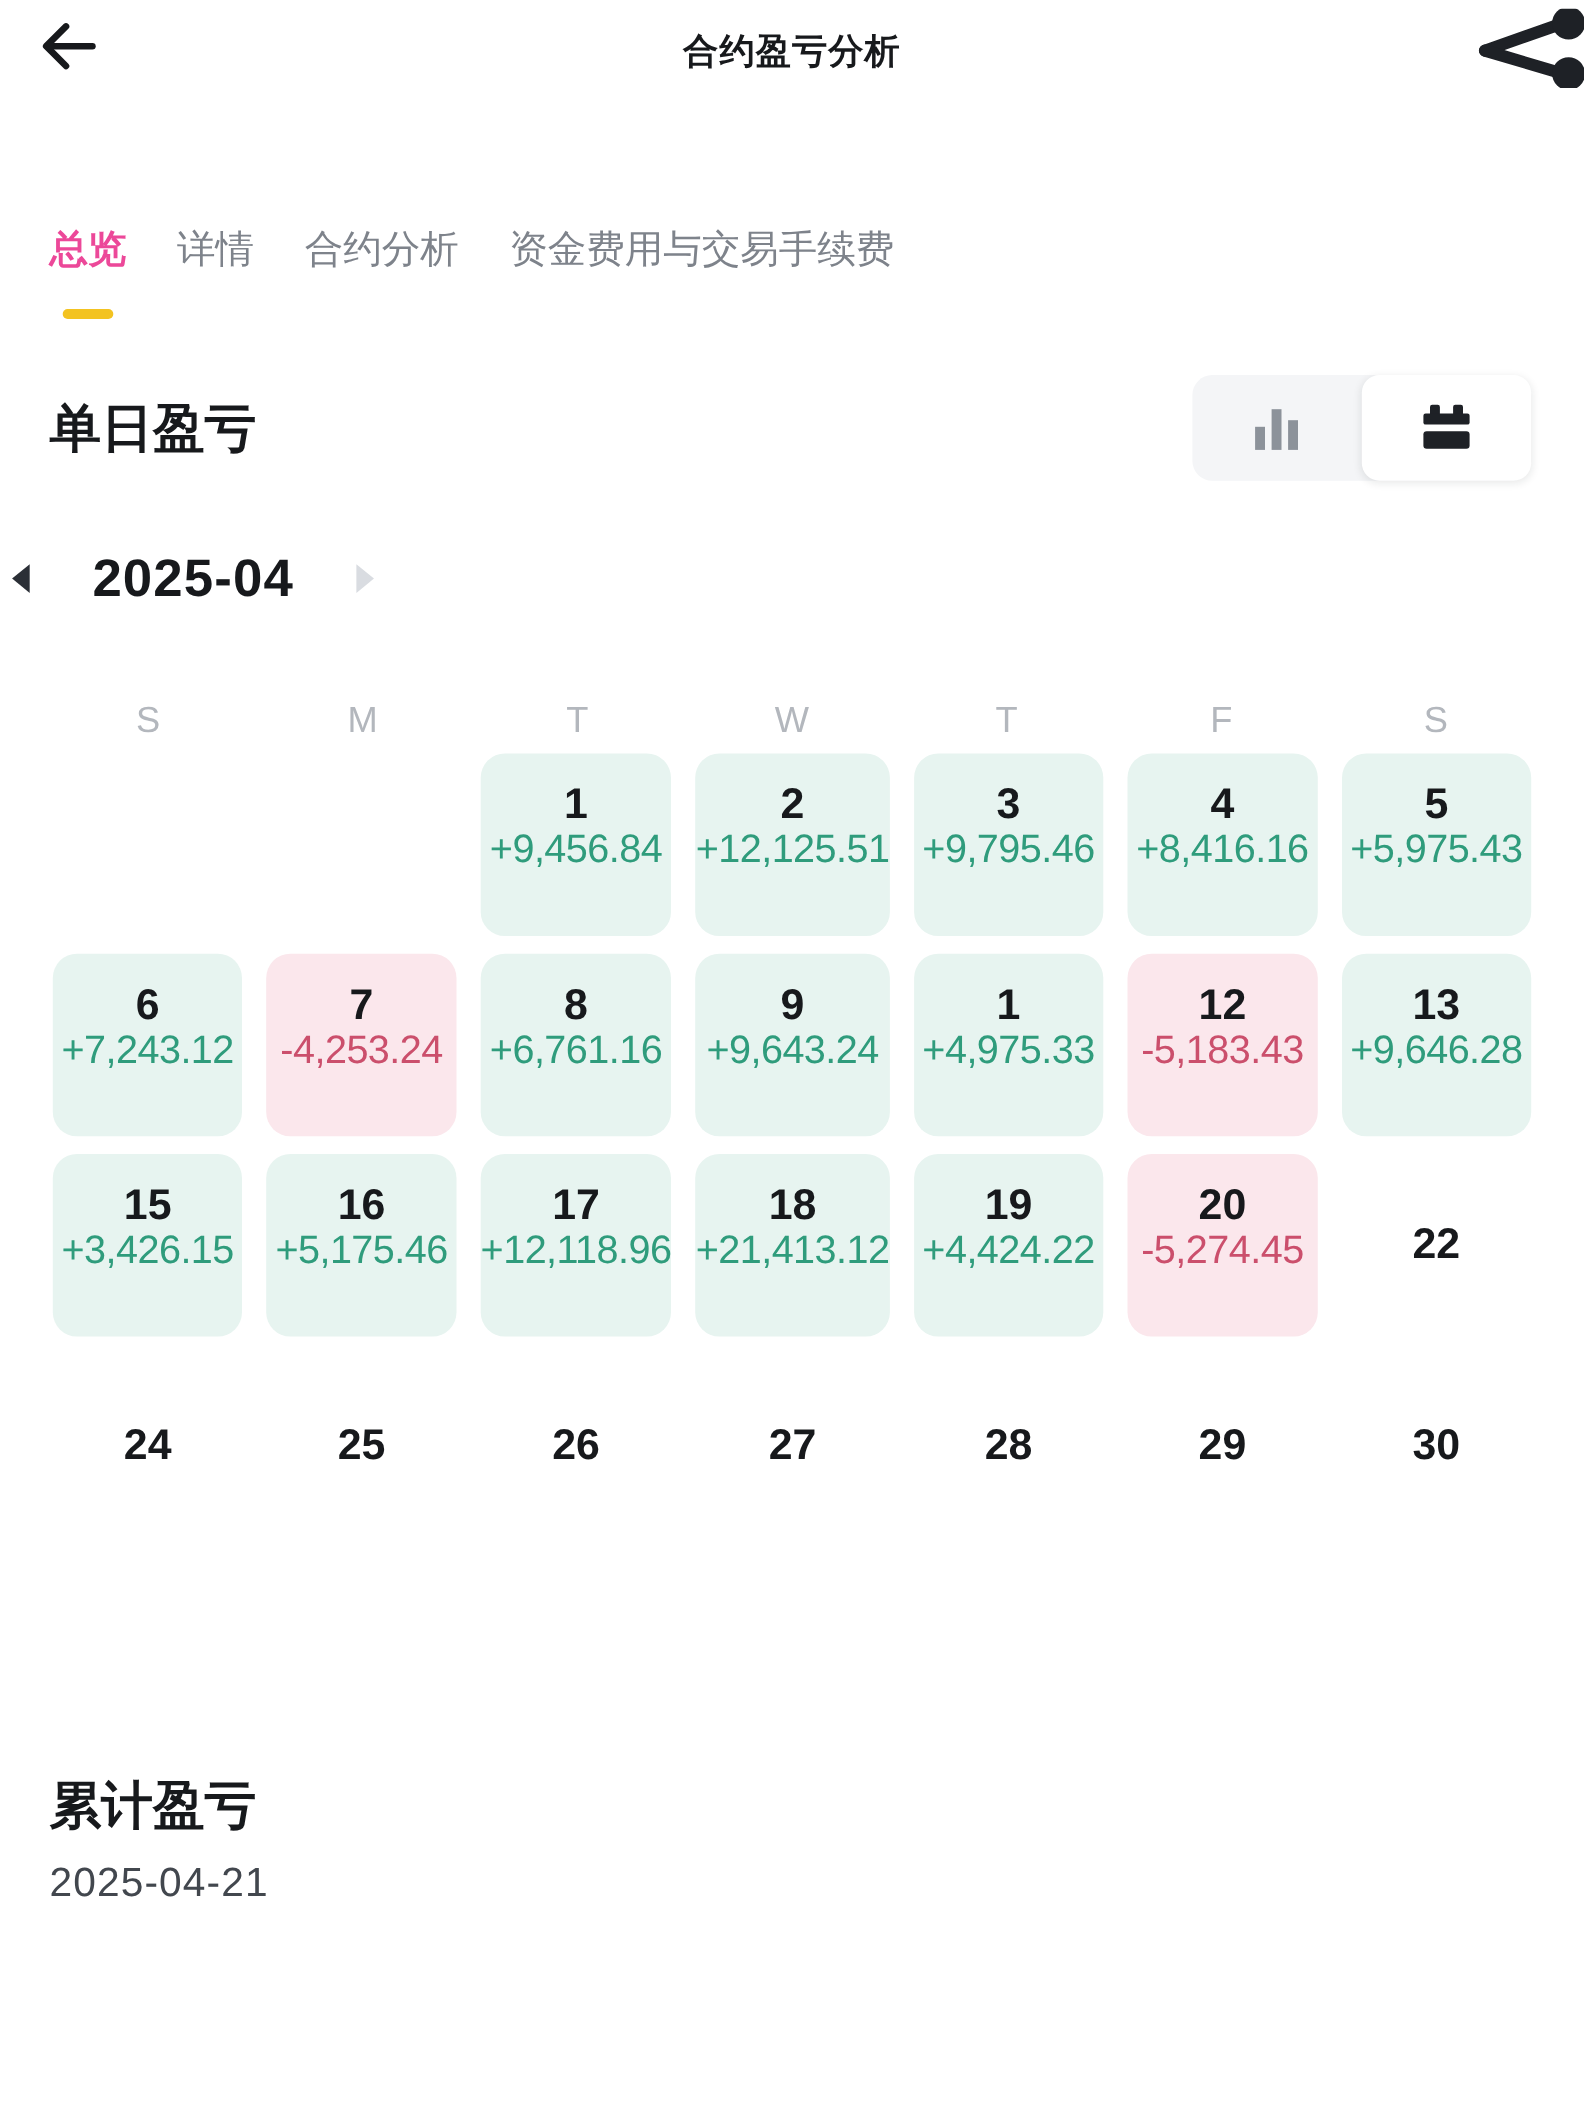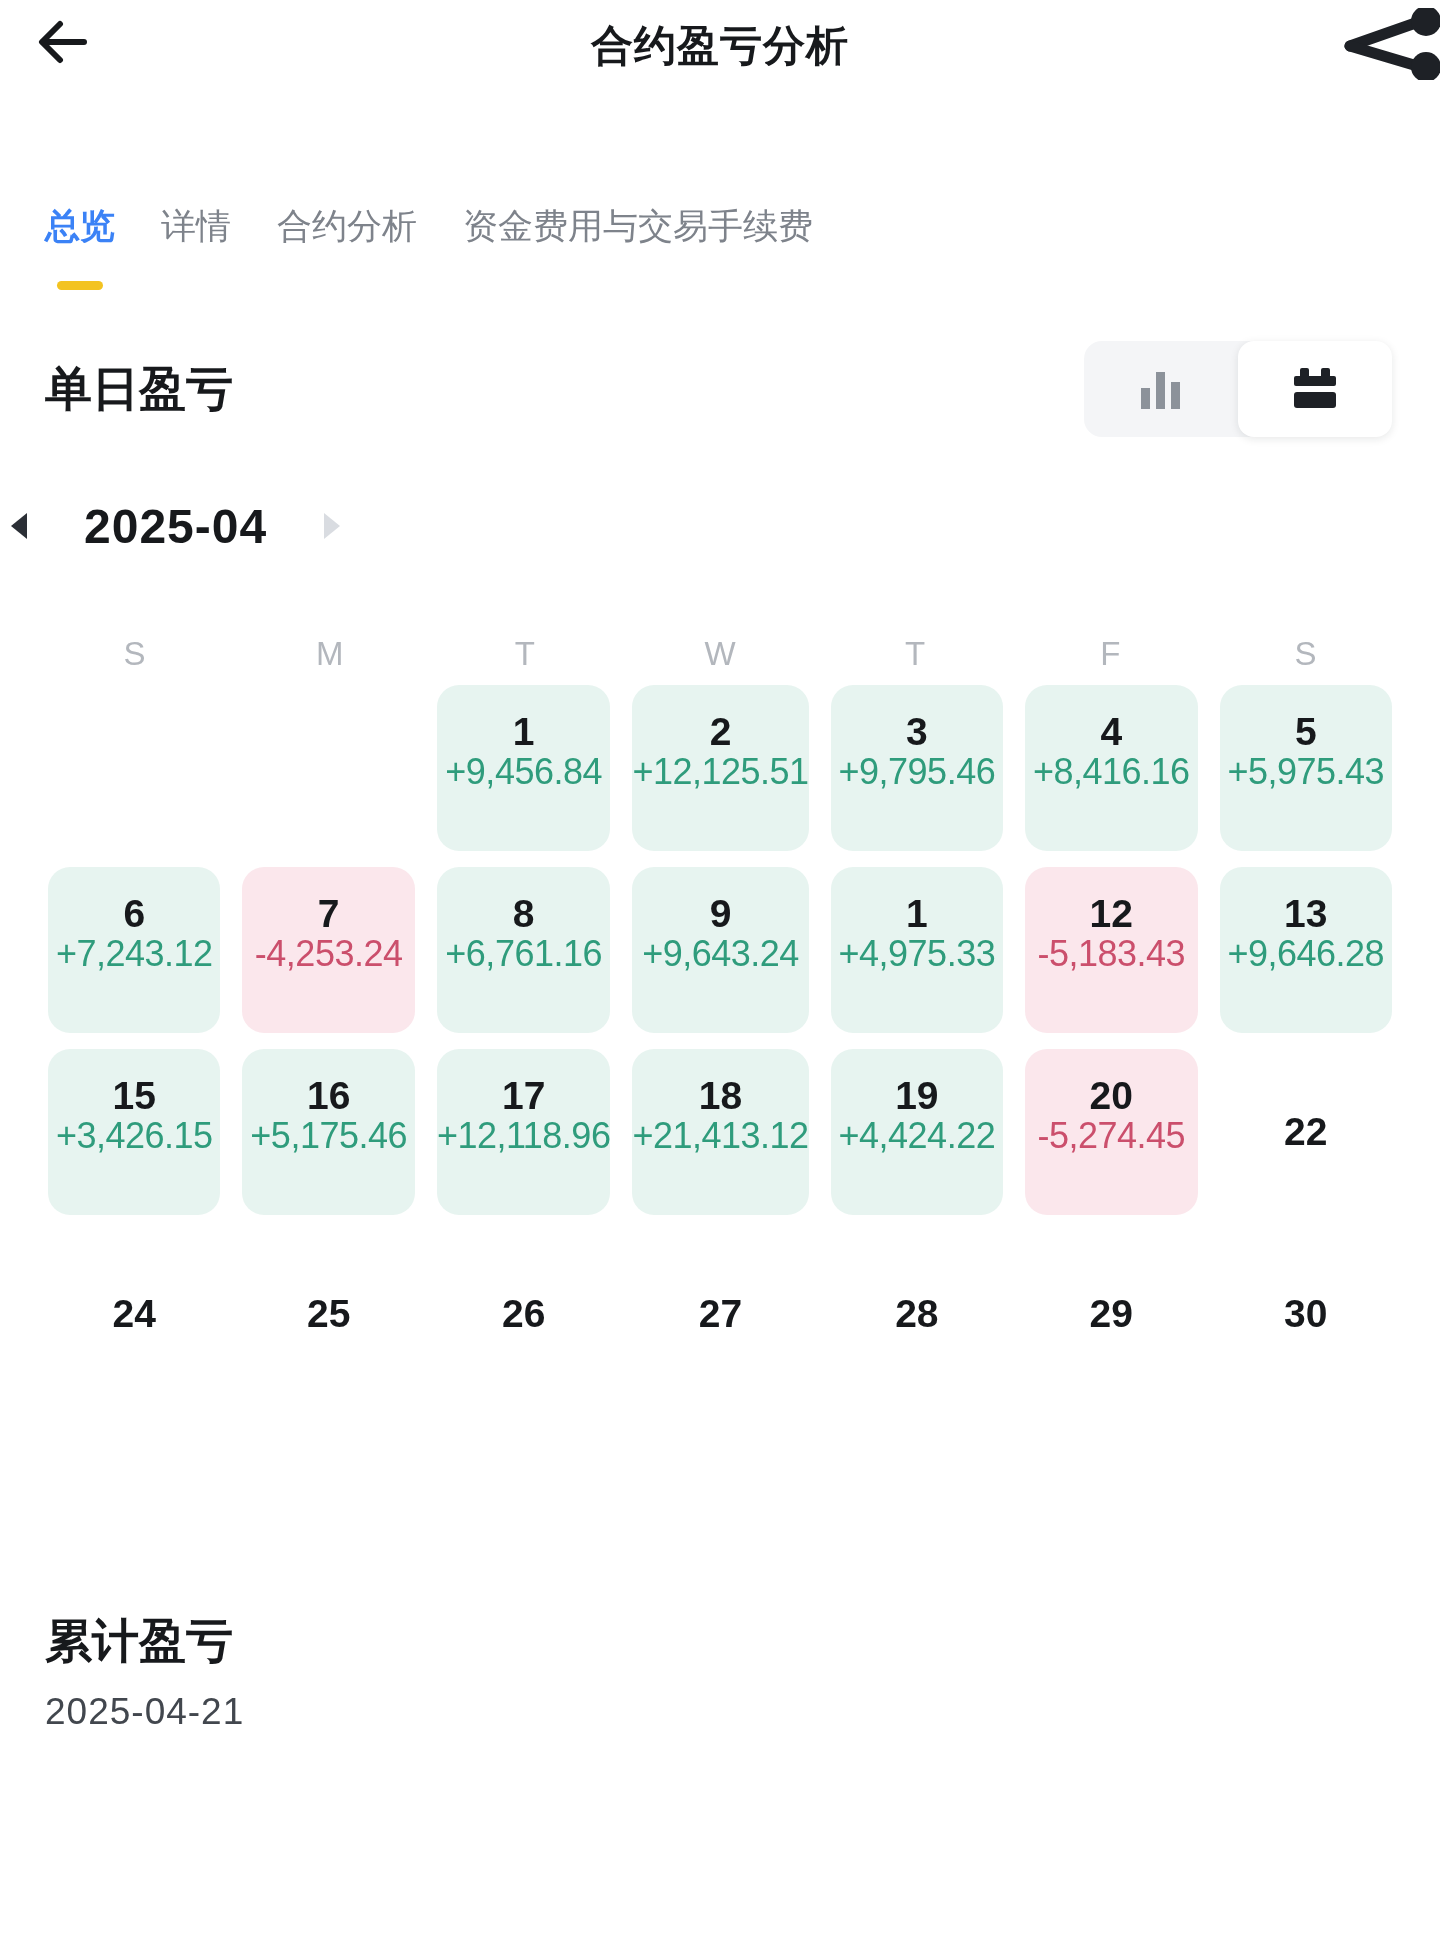--- a/index.html
+++ b/index.html
@@ -3,28 +3,28 @@
 <meta charset="utf-8">
 <style>
   * { margin:0; padding:0; box-sizing:border-box; }
   html,body { width:1440px; height:1934px; overflow:hidden; background:#ffffff;
     font-family:"Liberation Sans","DejaVu Sans",sans-serif; color:#17191C; }
 
   
   .header { position:relative; height:100px; padding-top:14px; }
   .back-btn { position:absolute; left:30px; top:10px; width:64px; height:64px;
     display:flex; align-items:center; justify-content:center; cursor:pointer; }
-  .page-title { text-align:center; font-size:42px; font-weight:700; line-height:64px; letter-spacing:1px; }
+  .page-title { text-align:center; font-size:32px; font-weight:700; line-height:64px; letter-spacing:1px; }
   .share-btn { position:absolute; right:-6px; top:4px; width:110px; height:80px;
     display:flex; align-items:center; justify-content:flex-end; cursor:pointer; overflow:hidden; }
 
   
   .tabs { display:flex; gap:46px; margin:103px 0 0 45px; }
   .tab { position:relative; padding-bottom:40px; font-size:35px; color:#7E838B; cursor:pointer; white-space:nowrap; }
-  .tab.active { color:#3b82f6; font-weight:700; }
+  .tab.active { color:#ec4899; font-weight:700; }
   .tab .underline { display:none; }
   .tab.active .underline { display:block; position:absolute; left:50%; transform:translateX(-50%);
     bottom:0; width:46px; height:9px; border-radius:5px; background:var(--accent,#F3C321); }
 
   
   .section-head { display:flex; align-items:center; justify-content:space-between;
     margin:50px 48px 0 45px; height:98px; }
   .section-title { font-size:47px; font-weight:700; }
   .view-toggle { display:flex; width:308px; height:96px; background:#F4F5F7; border-radius:18px; }
   .seg { flex:1; display:flex; align-items:center; justify-content:center; border-radius:16px; cursor:pointer; }

